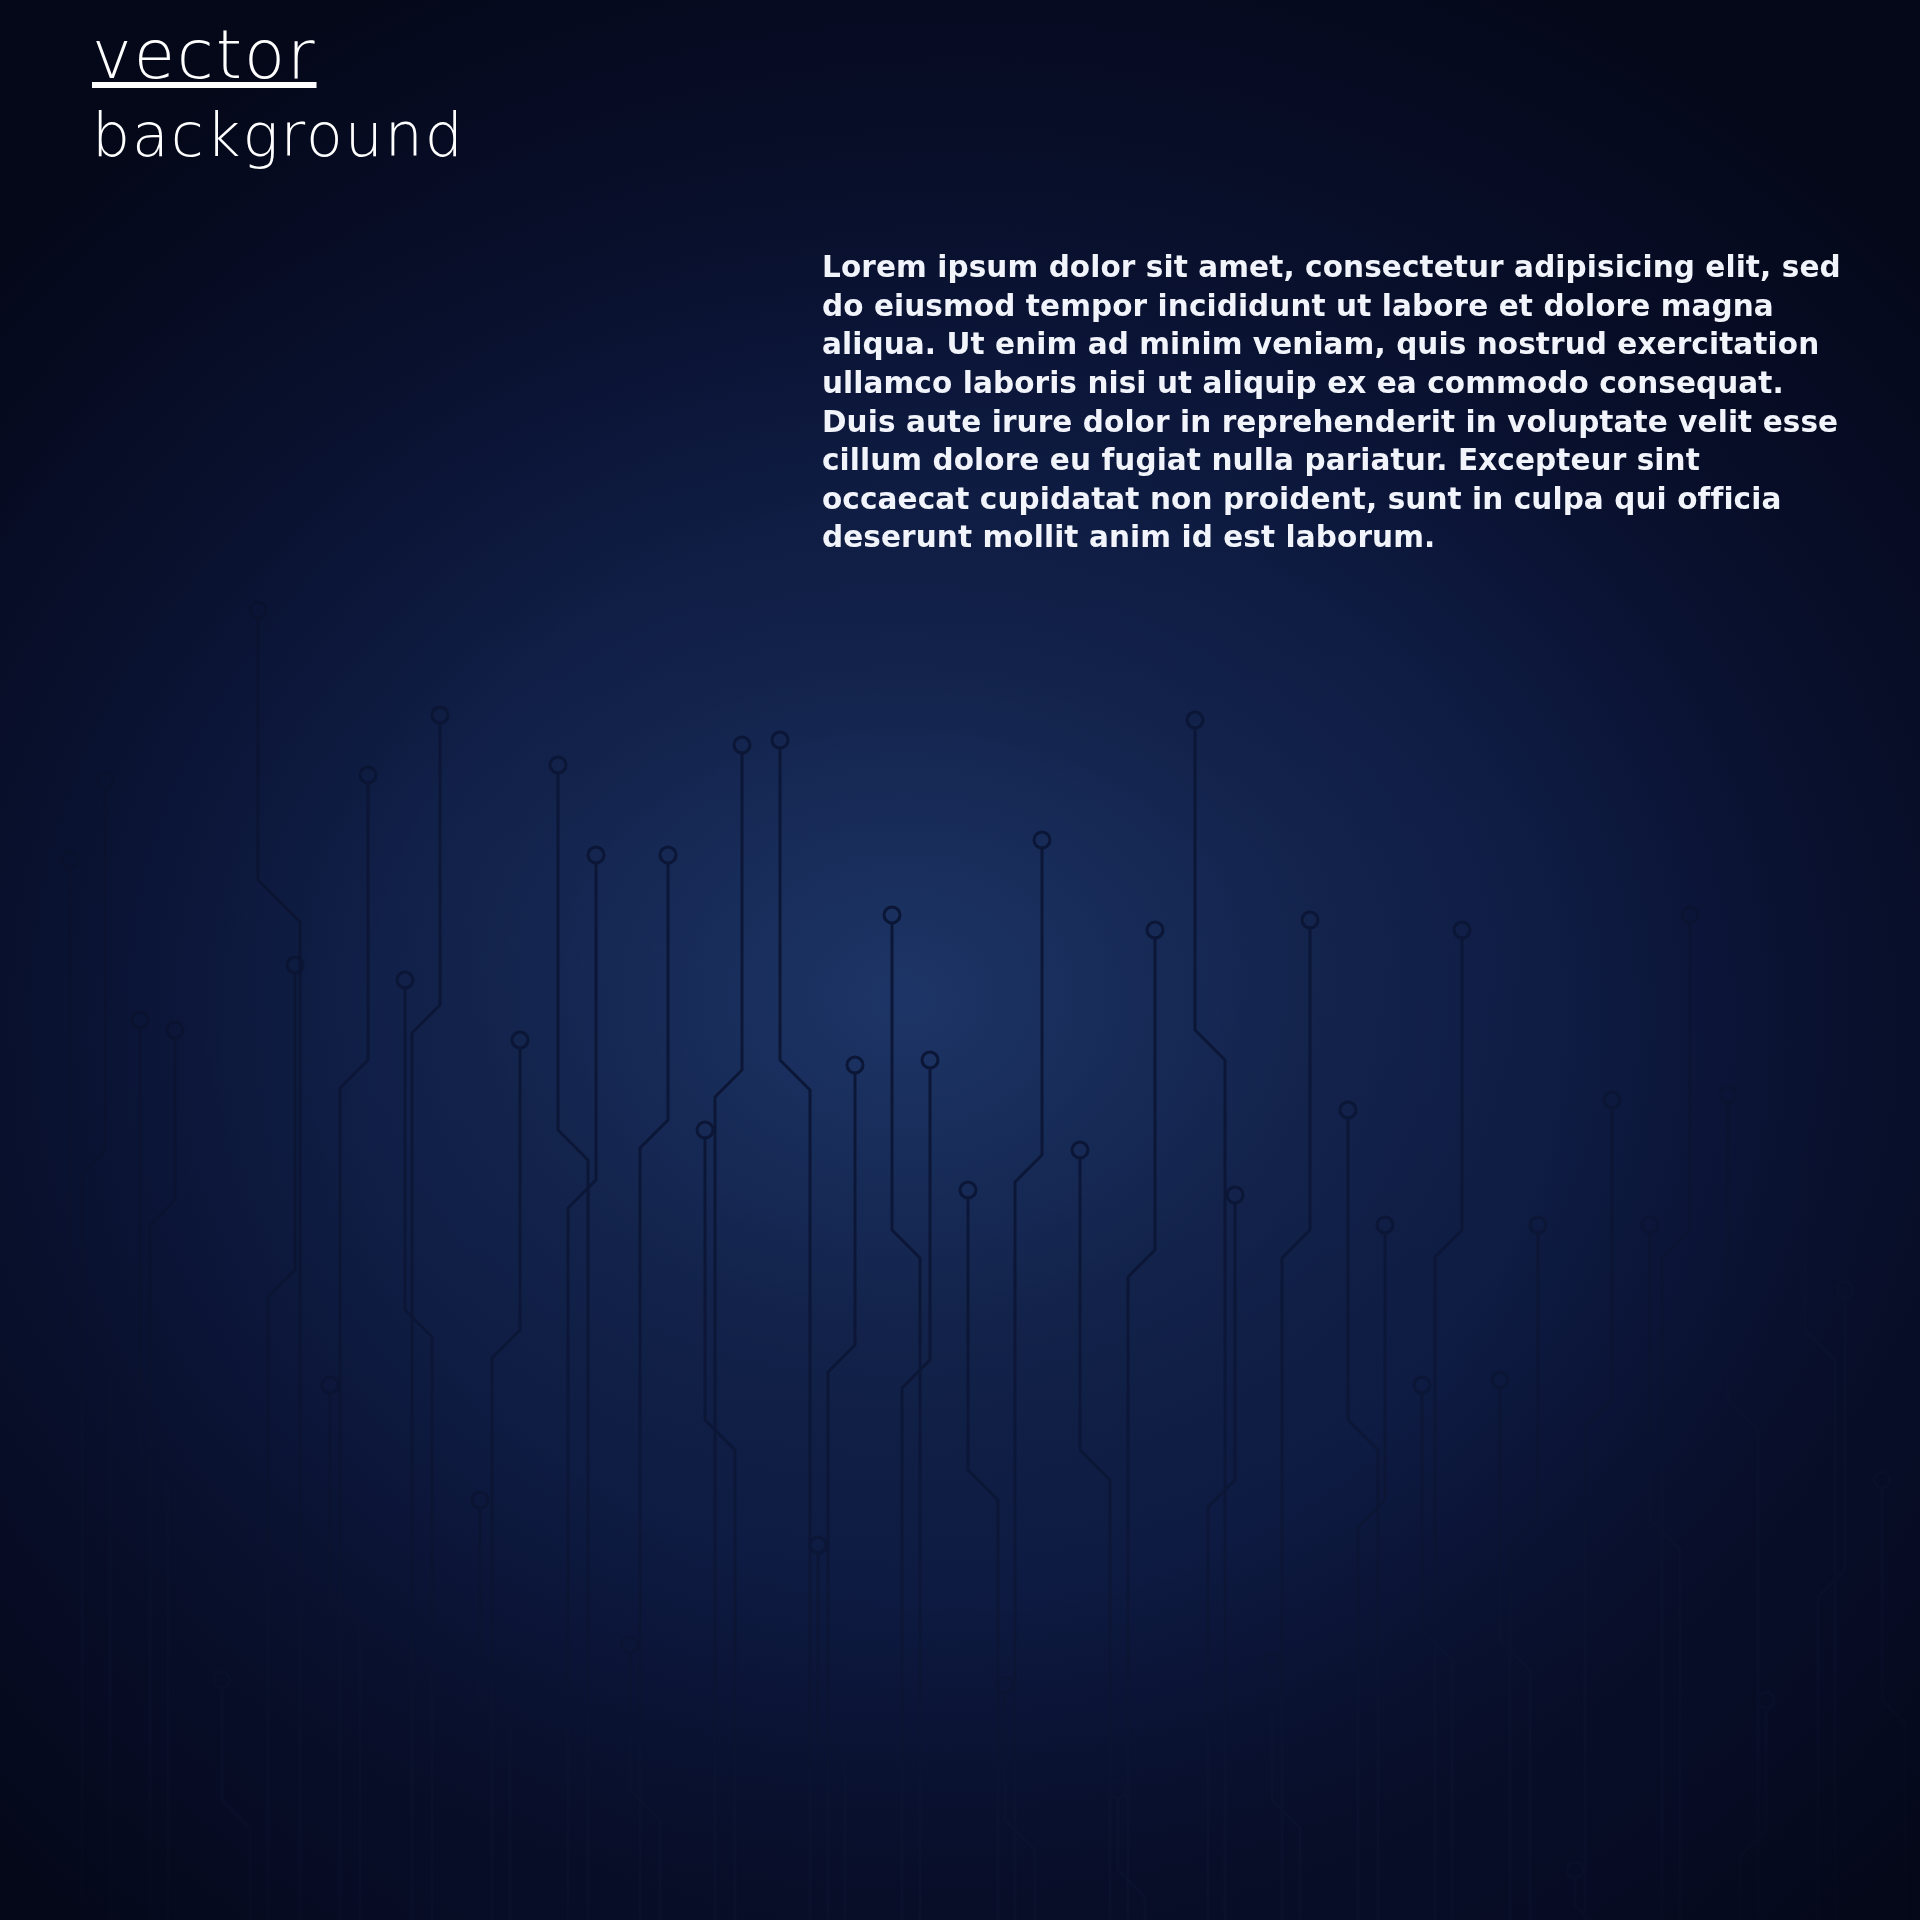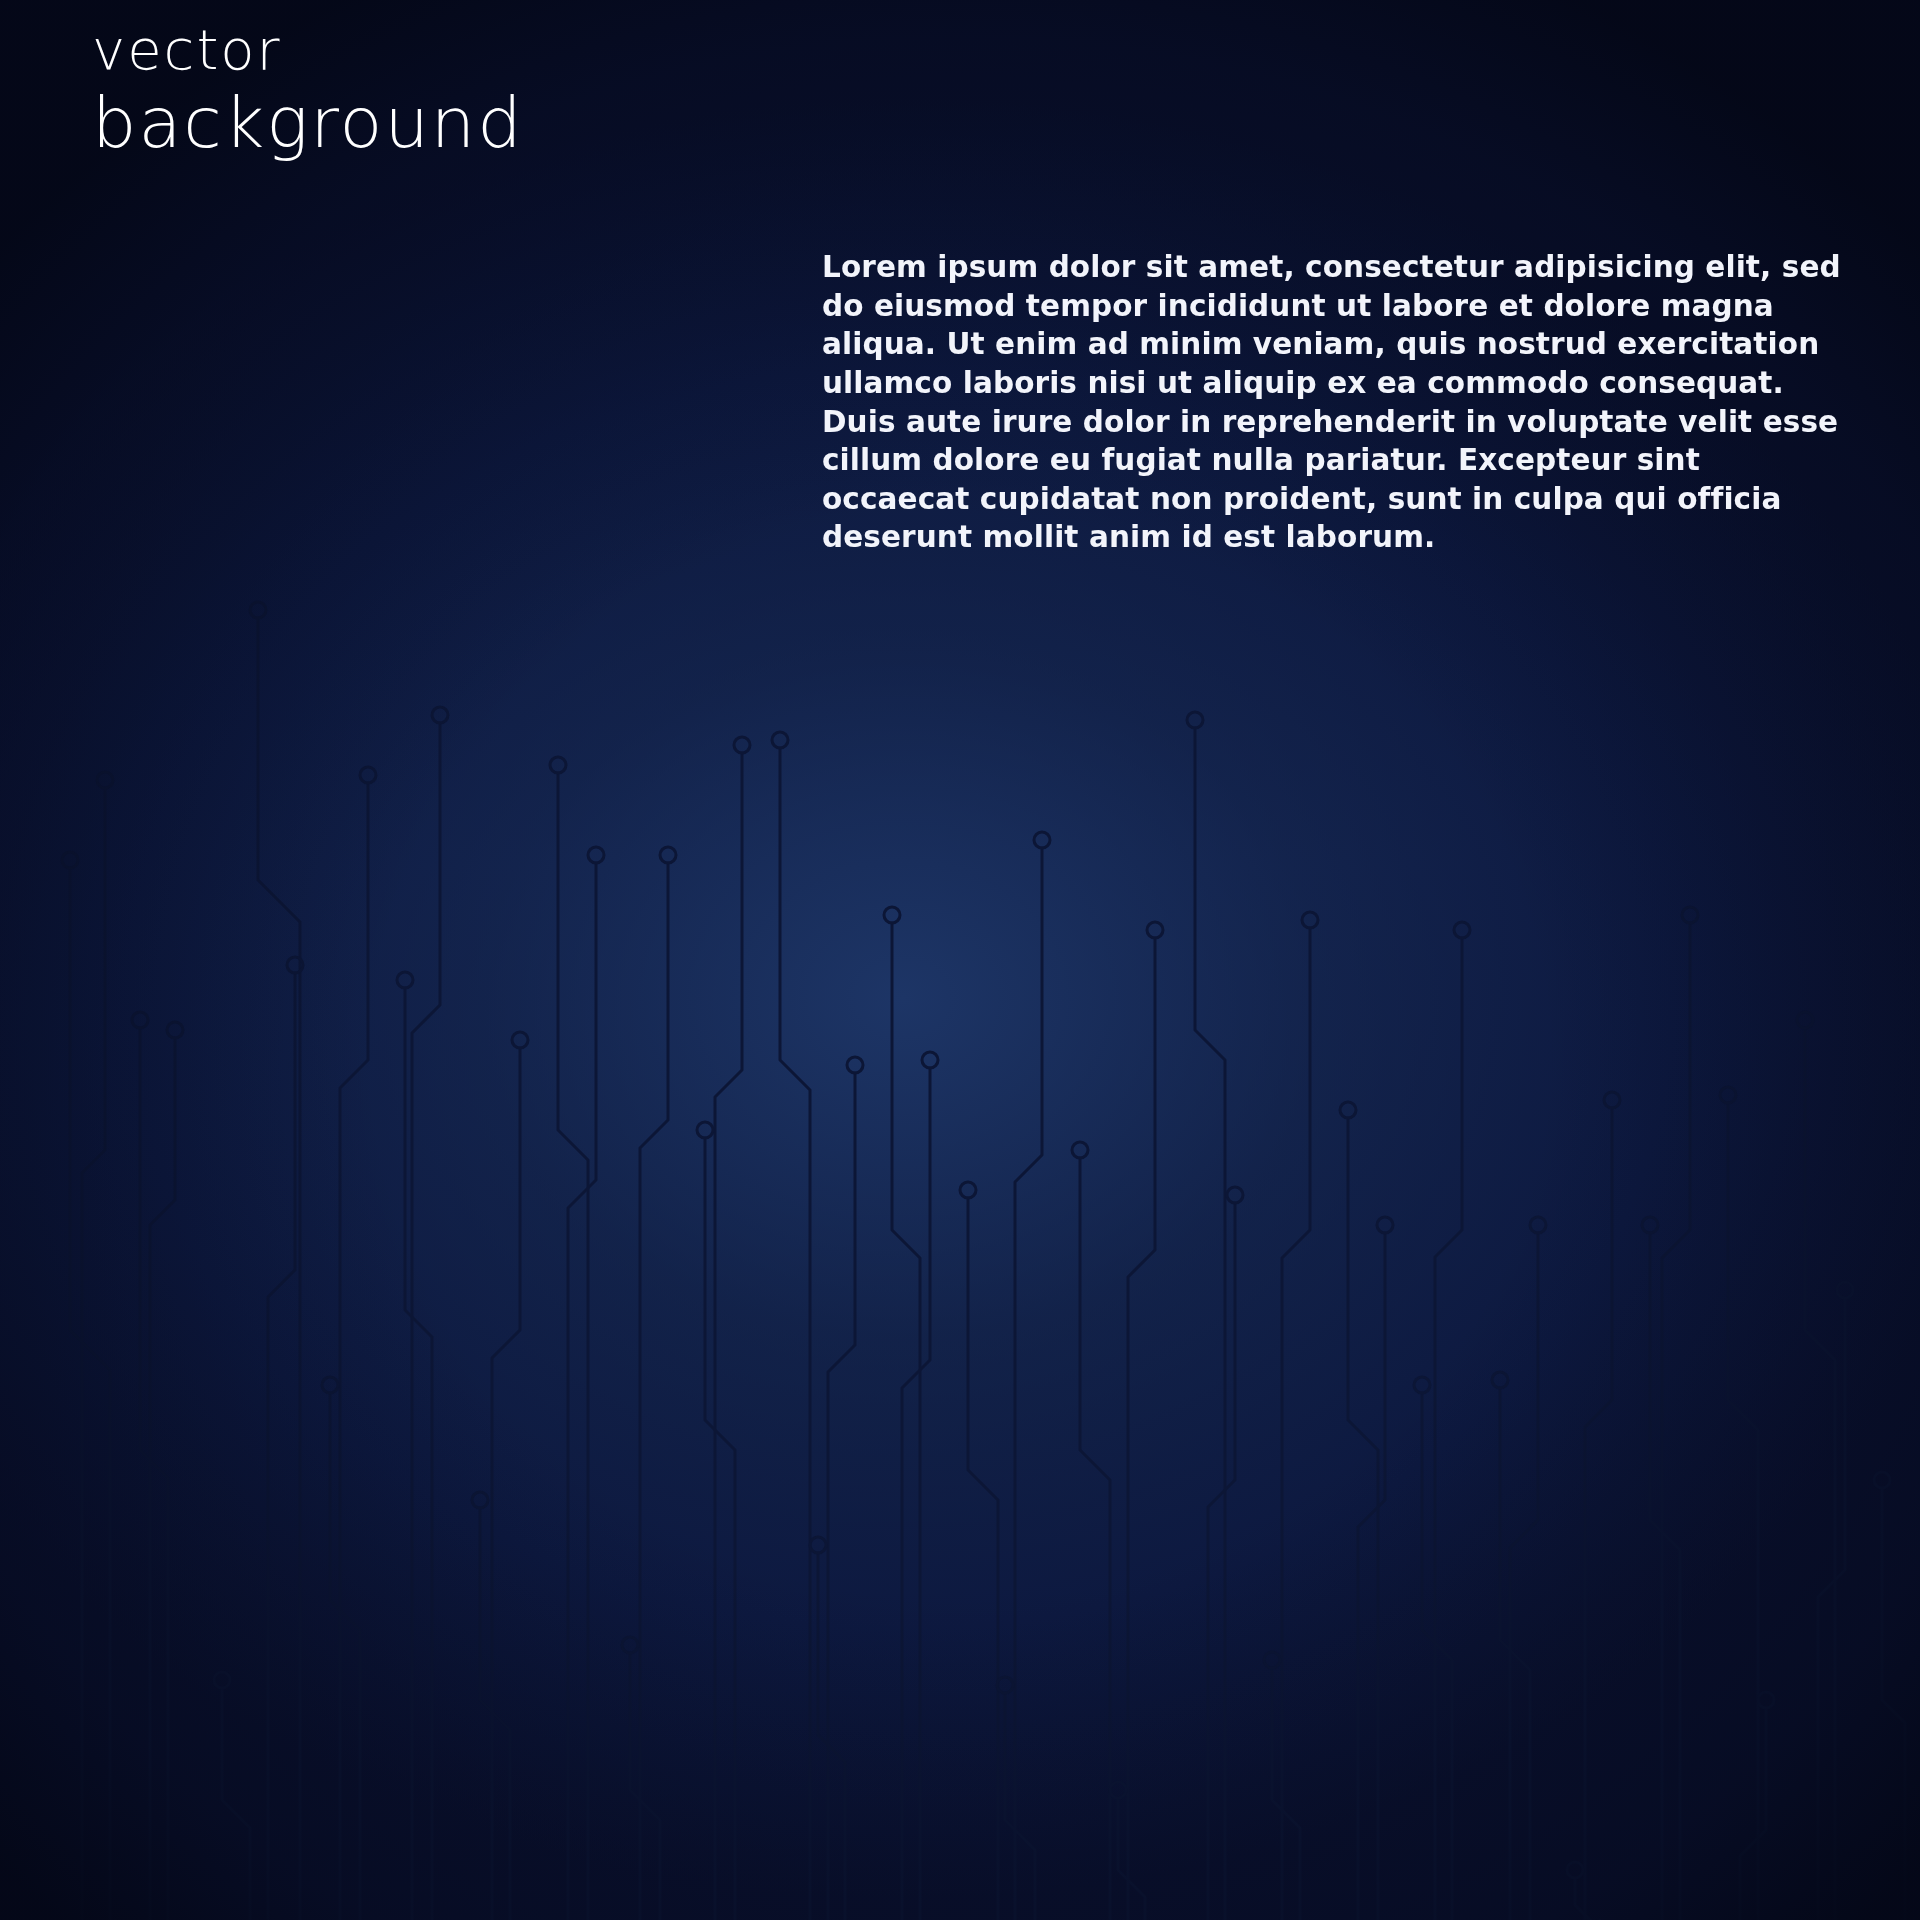--- a/index.html
+++ b/index.html
@@ -48,27 +48,28 @@
     user-select: none;
   }
   .title-line {
     color: #ffffff;
     font-family: "DejaVu Sans", sans-serif;
     font-weight: 300;
     letter-spacing: 1px;
     white-space: nowrap;
   }
   #title-top {
-    font-size: 56px;
+    font-size: 67px;
     letter-spacing: 2px;
+    text-decoration: underline;
   }
   #title-bottom {
-    font-size: 70px;
+    font-size: 60px;
     letter-spacing: 2px;
-    margin-top: 10px;
+    margin-top: 16px;
   }
 
   #body-text {
     position: absolute;
     left: 822px;
     top: 248px;
     width: 1022px;
     color: #f2f4fb;
     font-family: "DejaVu Sans", sans-serif;
     font-size: 29.5px;

